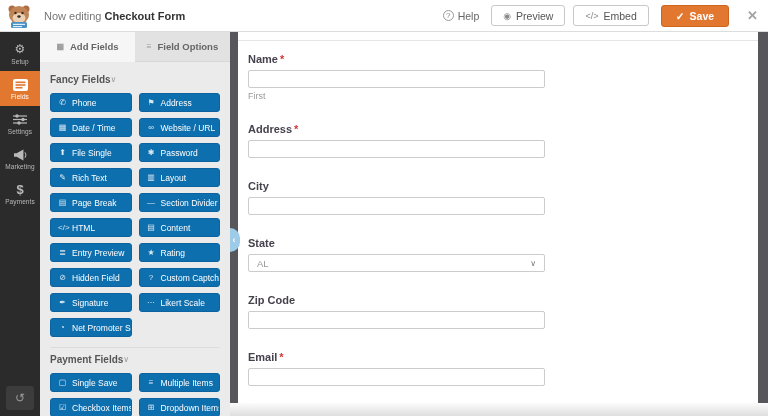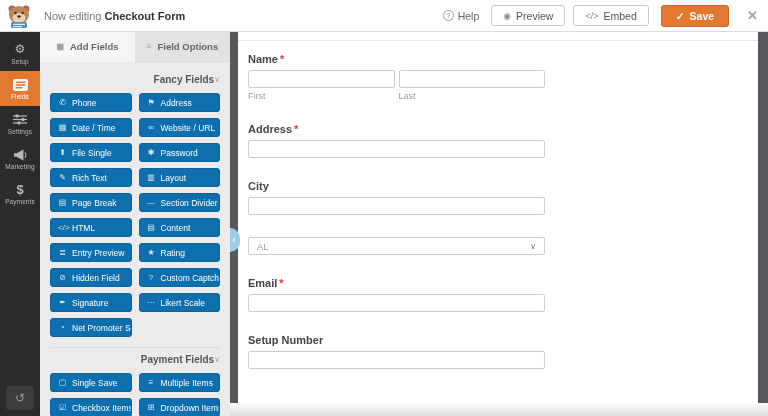--- a/index.html
+++ b/index.html
@@ -42,21 +42,21 @@
   
   .panel { width:190px; background:#ebebeb; display:flex; flex-direction:column; }
   .tabs { height:30px; display:flex; flex-shrink:0; }
   .tab { flex:1; display:flex; align-items:center; justify-content:center; gap:6px;
          font-size:9.5px; font-weight:bold; color:#666; background:#e2e2e2; cursor:pointer;
          border-bottom:1px solid #d8d8d8; }
   .tab .tic { font-size:8px; color:#999; }
   .tab.active { background:#ebebeb; border-bottom-color:transparent; background:#f6f6f6; }
   .panel-body { flex:1; overflow:hidden; padding:6px 10px 0 10px; }
   .section + .section { border-top:1px solid #dcdcdc; margin-top:10px; }
-  .sec-head { display:flex; align-items:center; justify-content:flex-end;
+  .sec-head { display:flex; align-items:center; justify-content:flex-start;
               margin:6px 0 8px 0; cursor:pointer; }
   .sec-title { font-size:10px; font-weight:bold; color:#555; }
   .sec-chev { font-size:8px; color:#9a9a9a; }
   .btn-grid { display:grid; grid-template-columns:1fr 1fr; gap:6px 7px; }
   .field-btn { height:19px; background:#0e6fae; border:1px solid #0c63a0; border-radius:3px;
                color:#fff; font-size:8.5px; display:flex; align-items:center; gap:5px;
                padding:0 4px 0 7px; cursor:pointer; white-space:nowrap; overflow:hidden; }
   .field-btn .fic { font-size:8px; opacity:.85; width:9px; text-align:center; flex-shrink:0; }
 
   
@@ -305,41 +305,42 @@
     <div class="canvas">
       <div class="canvas-topline"></div>
       <div class="form-content" id="form-content">
           <div class="ffield first">
             <div class="flabel">Name<span class="req">*</span></div>
             <div class="two-col">
               <div>
                 <div class="finput"></div>
                 <div class="sublabel">First</div>
               </div>
-              <div>
-                <div class="finput"></div>
-                <div class="sublabel">Last</div>
-              </div>
             </div>
           </div>
           <div class="ffield">
             <div class="flabel">Address<span class="req">*</span></div>
             <div class="finput"></div>
           </div>
           <div class="ffield">
             <div class="flabel">City</div>
             <div class="finput"></div>
           </div>
           <div class="ffield">
+            <div class="flabel">State</div>
             <div class="fselect">
               <span>AL</span>
               <span class="chev">∨</span>
             </div>
           </div>
           <div class="ffield">
+            <div class="flabel">Zip Code</div>
+            <div class="finput"></div>
+          </div>
+          <div class="ffield">
             <div class="flabel">Email<span class="req">*</span></div>
             <div class="finput"></div>
           </div>
           <div class="ffield">
             <div class="flabel">Setup Number</div>
             <div class="finput"></div>
           </div>
         </div>
     </div>
     <div class="collapse-handle">

